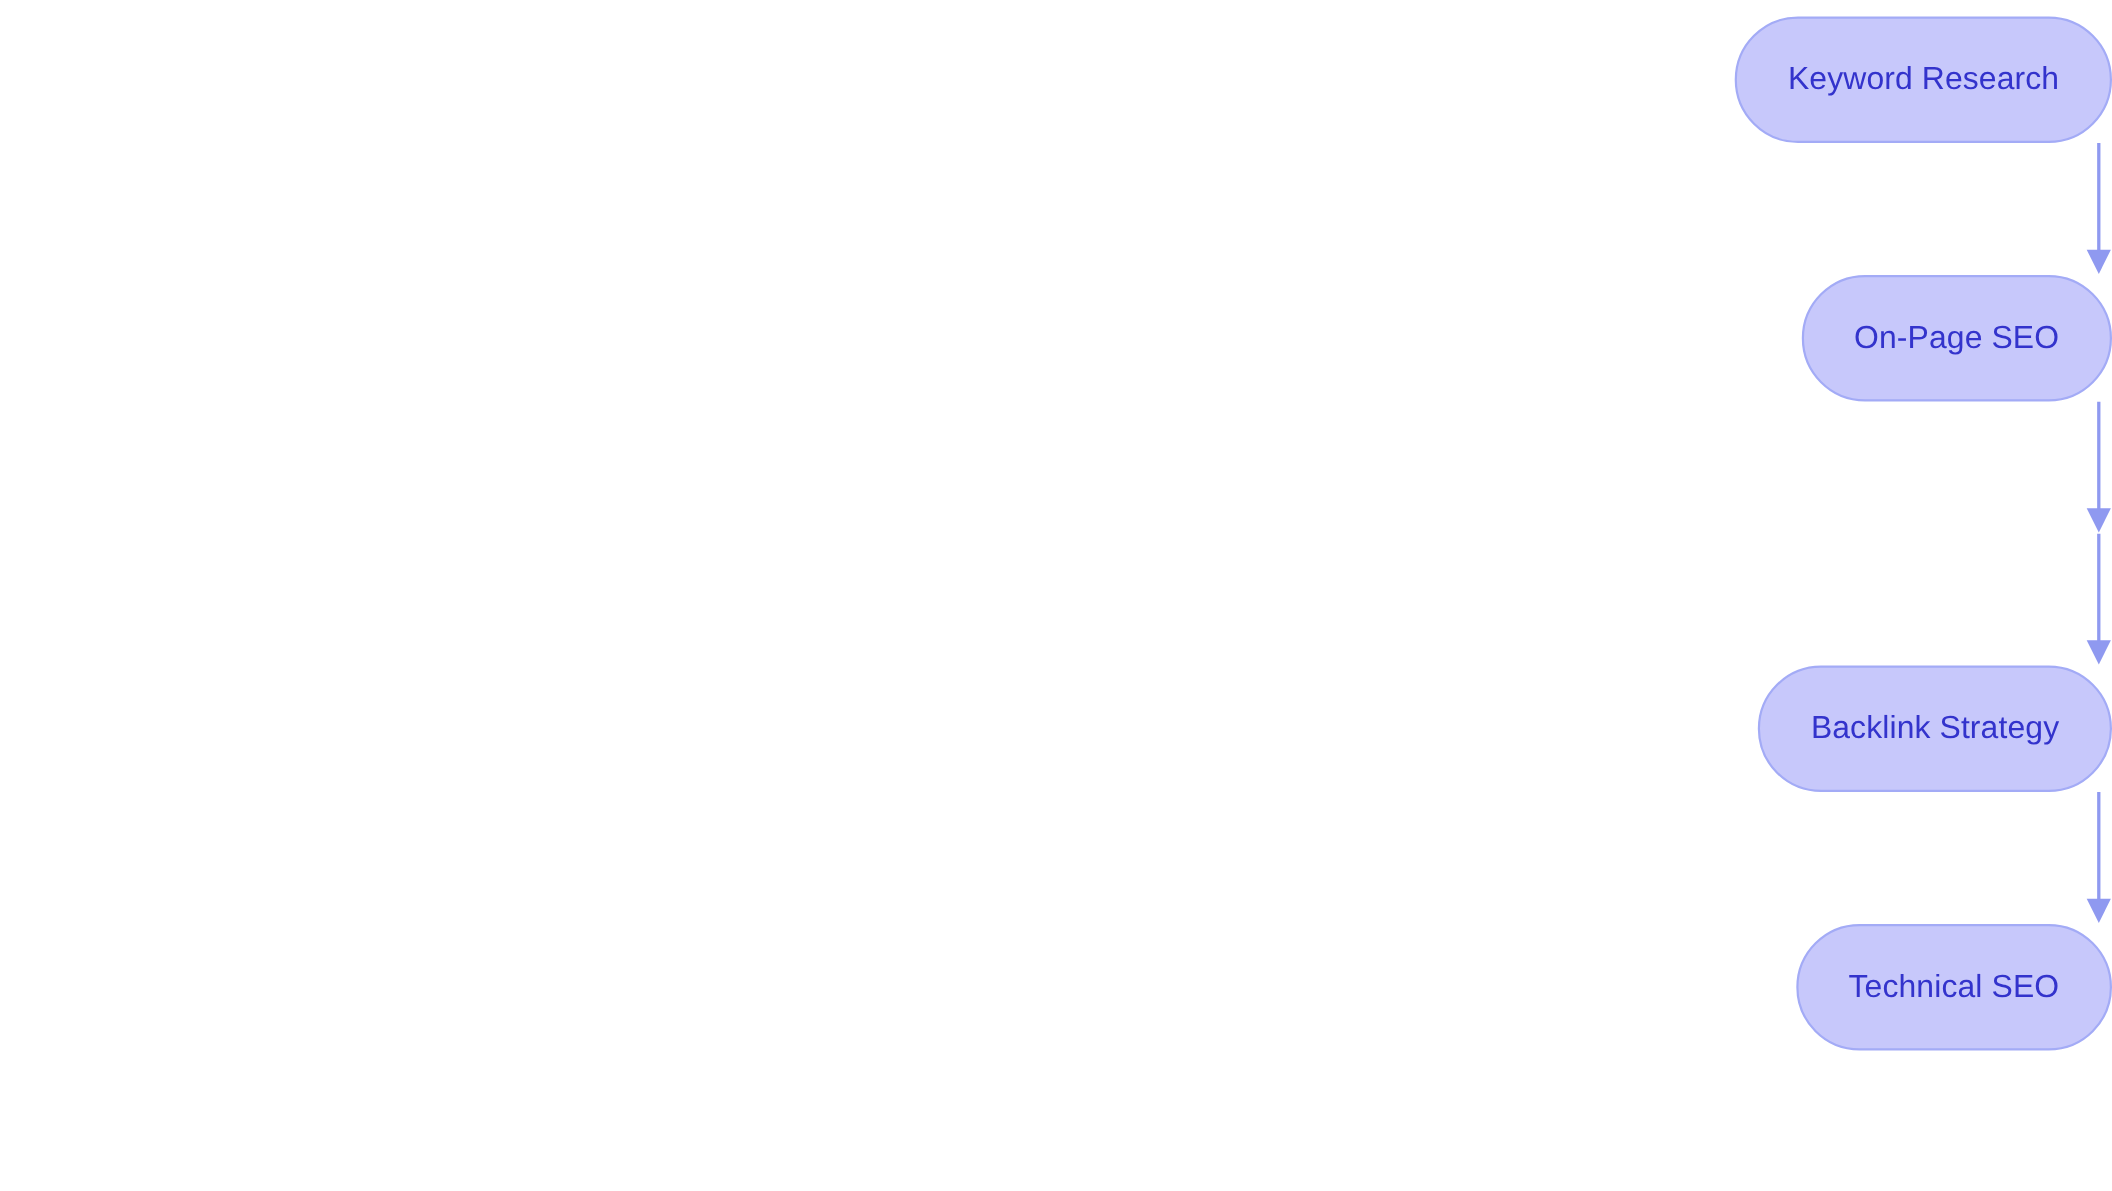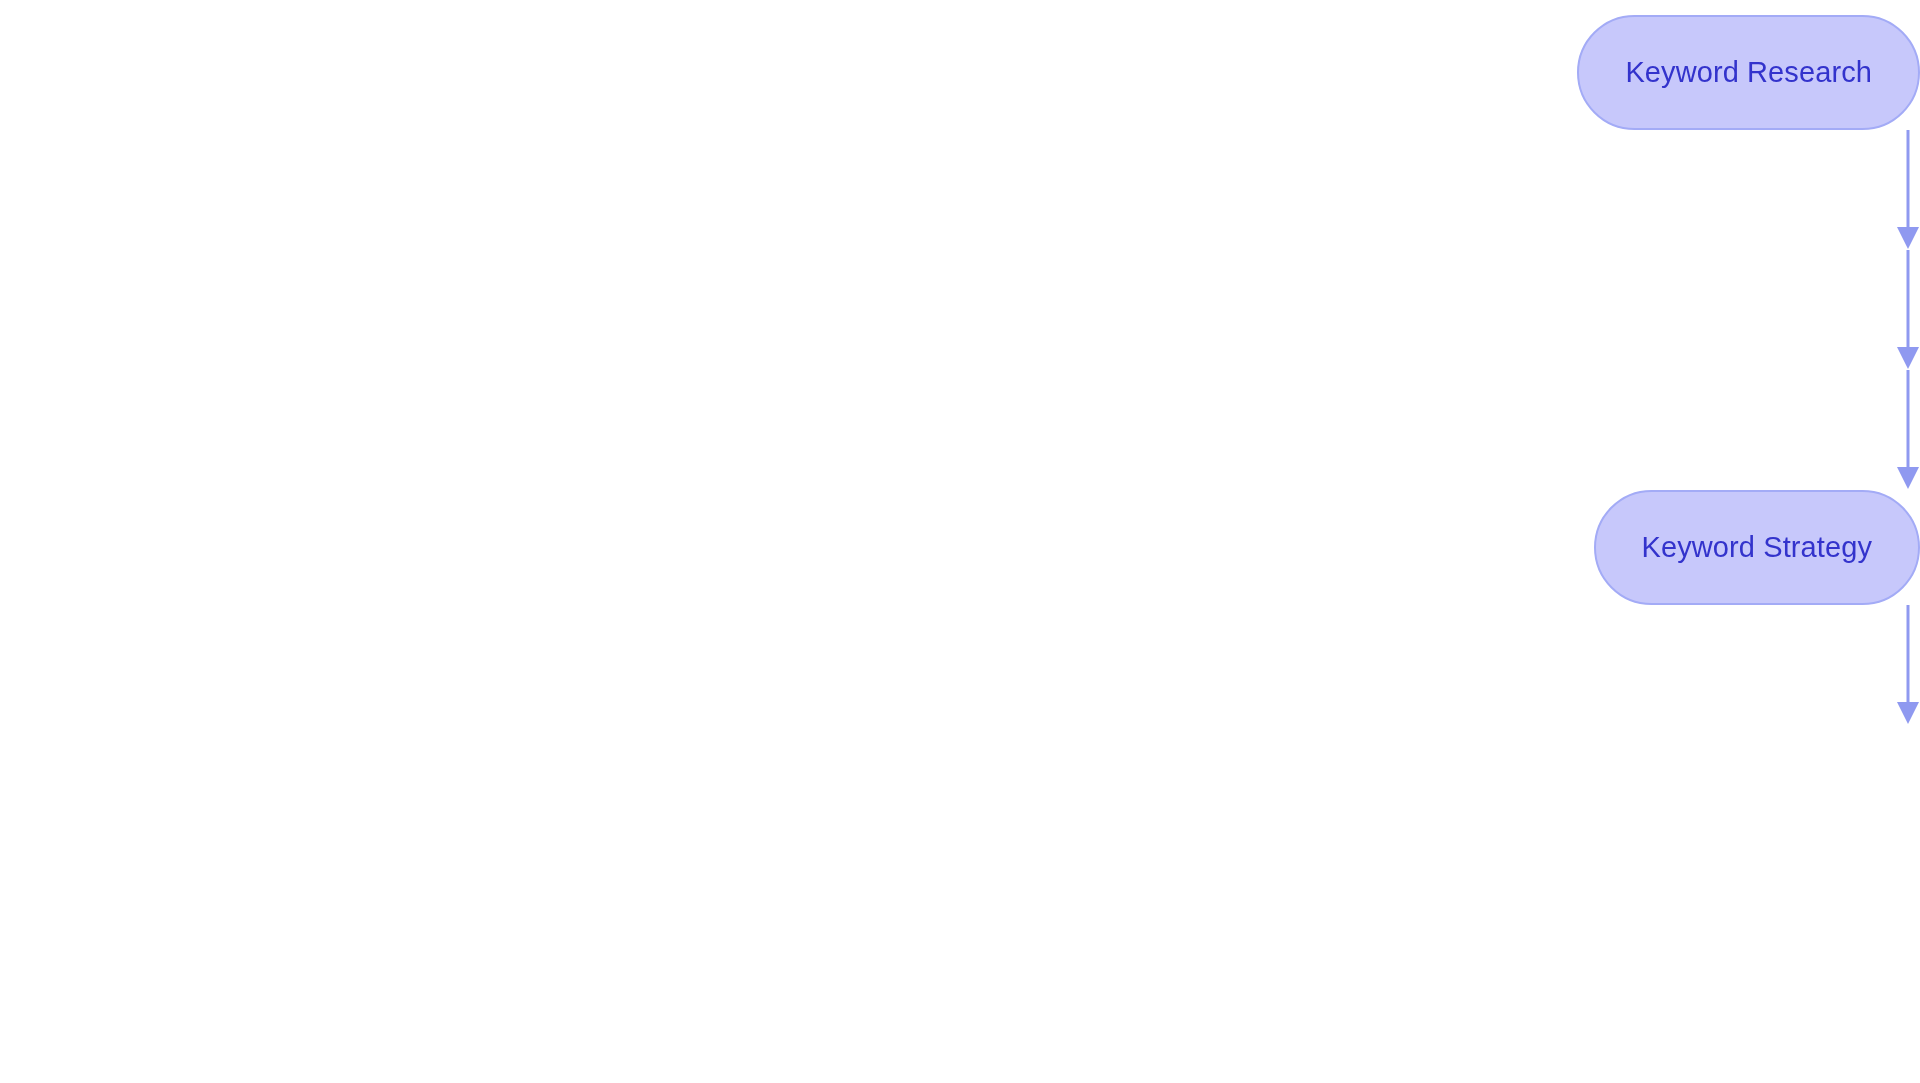--- a/index.html
+++ b/index.html
@@ -76,36 +76,42 @@
 
     <div class="node">
       <span class="node-label">Keyword Research</span>
     </div>
 
     <svg class="connector" viewBox="0 0 24 120">
       <line class="conn-line" x1="12" y1="0" x2="12" y2="100"></line>
       <polygon class="conn-head" points="12,119 1,97 23,97"></polygon>
     </svg>
 
+    <div class="node">
+      <span class="node-label">On-Page SEO</span>
+    </div>
 
     <svg class="connector" viewBox="0 0 24 120">
       <line class="conn-line" x1="12" y1="0" x2="12" y2="100"></line>
       <polygon class="conn-head" points="12,119 1,97 23,97"></polygon>
     </svg>
 
 
     <svg class="connector" viewBox="0 0 24 120">
       <line class="conn-line" x1="12" y1="0" x2="12" y2="100"></line>
       <polygon class="conn-head" points="12,119 1,97 23,97"></polygon>
     </svg>
 
     <div class="node">
-      <span class="node-label">Keyword Strategy</span>
+      <span class="node-label">Backlink Strategy</span>
     </div>
 
     <svg class="connector" viewBox="0 0 24 120">
       <line class="conn-line" x1="12" y1="0" x2="12" y2="100"></line>
       <polygon class="conn-head" points="12,119 1,97 23,97"></polygon>
     </svg>
 
+    <div class="node">
+      <span class="node-label">Technical SEO</span>
+    </div>
 
   </div>
 </div>
 
 </body></html>

